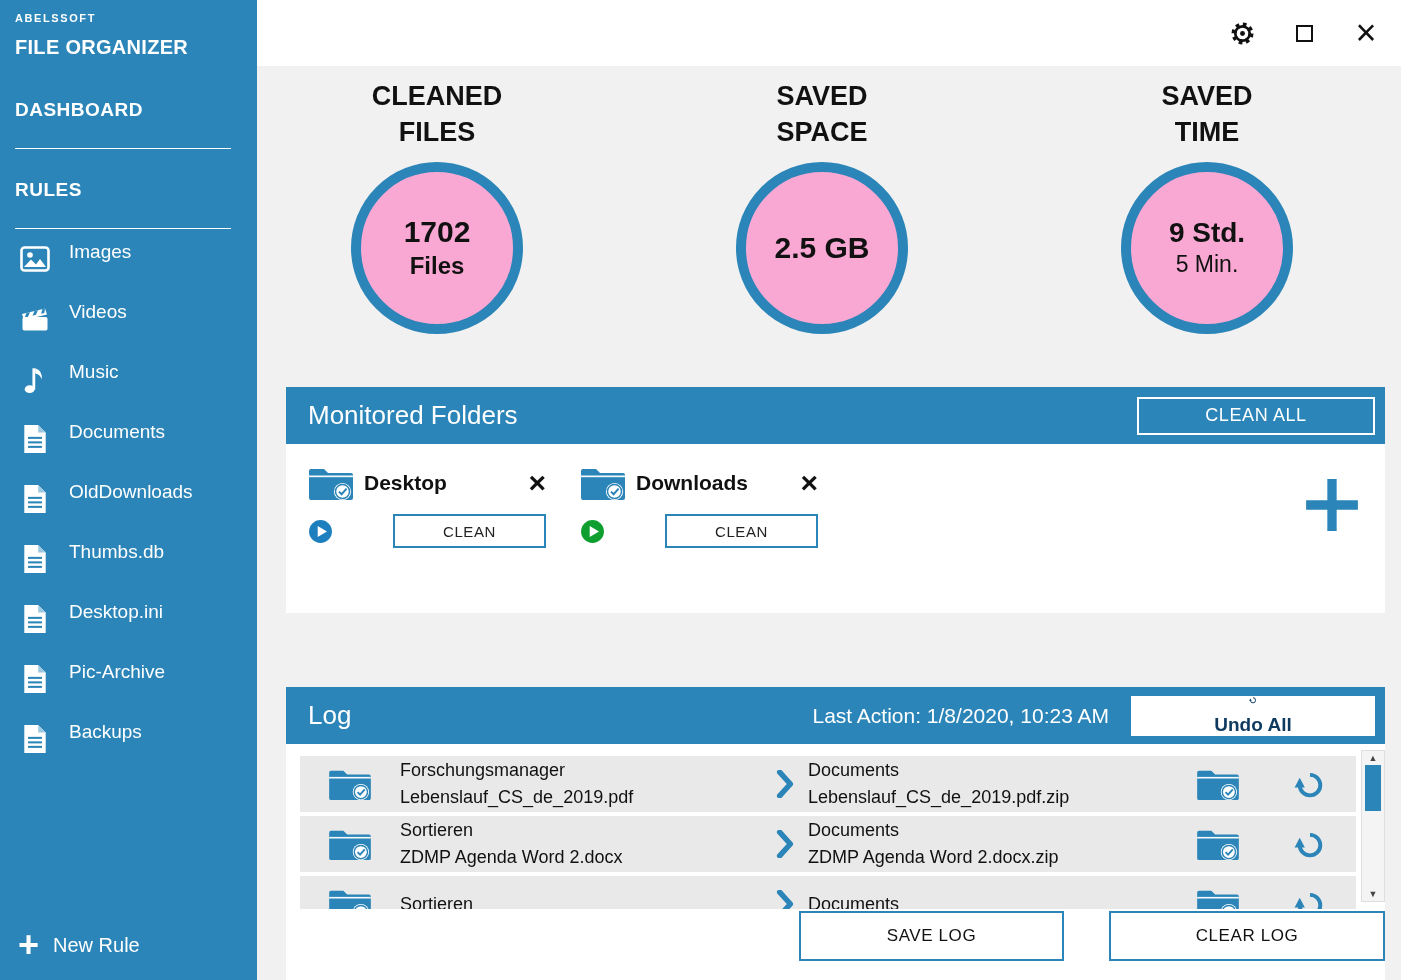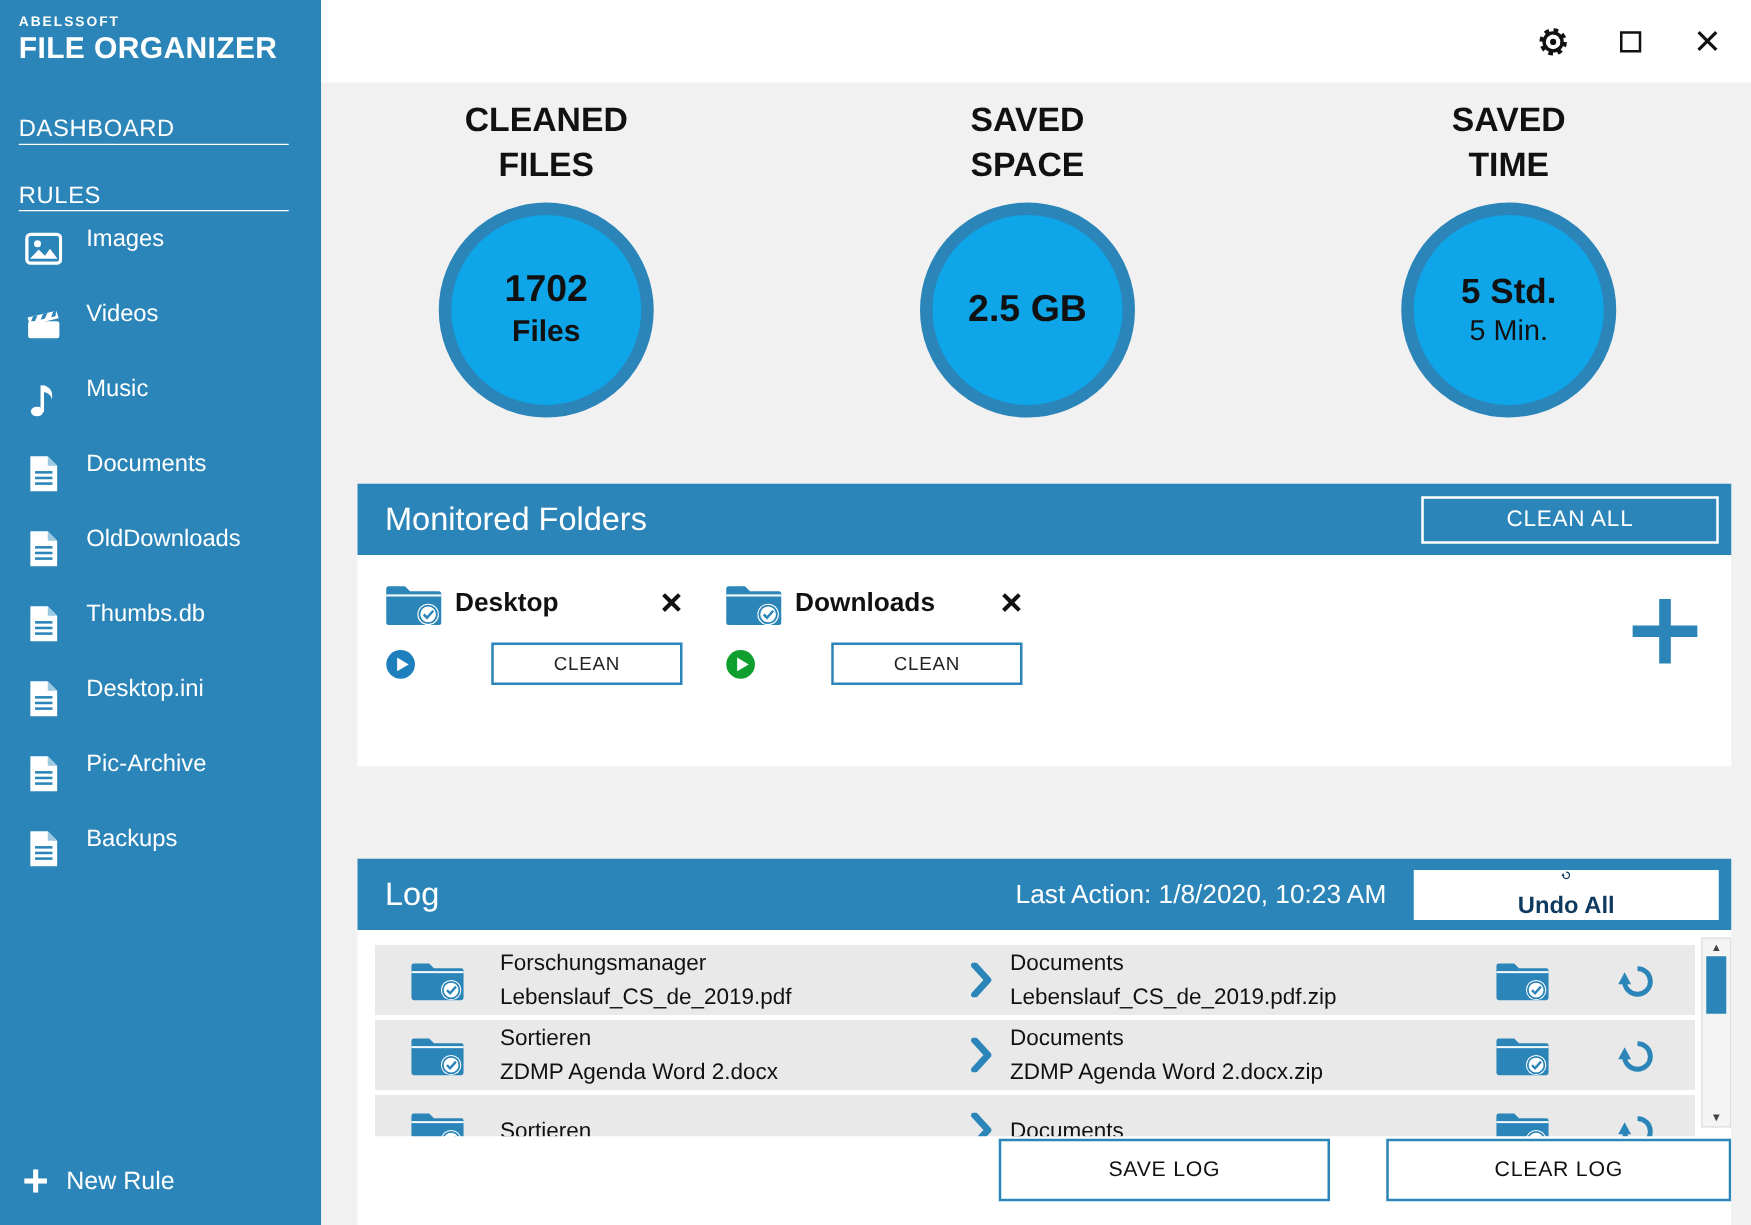--- a/index.html
+++ b/index.html
@@ -4,22 +4,22 @@
 <style>
   * { margin:0; padding:0; box-sizing:border-box; }
   html,body { background:#dcdcdc; }
   body { font-family:"Liberation Sans", sans-serif; }
   .app { position:relative; width:1401px; height:980px; background:#fff; overflow:hidden; }
 
   
   .sidebar { position:absolute; left:0; top:0; width:257px; height:980px; background:#2b85b8; color:#fff; }
   .logo { padding:12px 0 0 15px; }
   .logo-small { font-size:11px; font-weight:bold; letter-spacing:1.6px; }
-  .logo-large { font-size:24px; font-weight:bold; letter-spacing:.3px; margin-top:1px; }
-  .nav-head { margin:0 26px 0 15px; border-bottom:1px solid #fff; font-size:19px; letter-spacing:.5px; cursor:pointer; }
+  .logo-large { font-size:20px; font-weight:bold; letter-spacing:.3px; margin-top:12px; }
+  .nav-head { margin:0 26px 0 15px; padding-bottom:27px; border-bottom:1px solid #fff; font-size:19px; letter-spacing:.5px; cursor:pointer;font-weight:bold; }
   .nav-head.dashboard { margin-top:40px; }
   .nav-head.rules { margin-top:30px; }
   .rule-list { list-style:none; margin-top:12px; }
   .rule-list li { display:flex; height:60px; padding-left:17px; cursor:pointer; }
   .rule-icon { width:36px; height:36px; display:flex; align-items:center; justify-content:center; margin-right:16px; color:#fff; }
   .rule-icon svg { width:30px; height:30px; }
   .rule-icon.doc svg { width:24px; height:30px; }
   .rule-label { font-size:19px; }
   .new-rule { position:absolute; bottom:20px; left:18px; display:flex; align-items:center; cursor:pointer; }
   .new-rule .plus-glyph { font-size:36px; font-weight:bold; line-height:.8; margin-right:14px; }
@@ -30,21 +30,21 @@
   .topbar { height:66px; background:#fff; display:flex; justify-content:flex-end; align-items:center; padding-right:16px; gap:24px; }
   .win-btn { width:38px; height:38px; display:flex; align-items:center; justify-content:center; cursor:pointer; color:#111; }
   .win-btn svg { width:27px; height:27px; }
   .max-box { width:17px; height:17px; border:2px solid #111; }
   .close-glyph { font-size:36px; line-height:.8; color:#111; }
 
   
   .stats { display:flex; justify-content:space-between; padding:0 104px 0 90px; }
   .stat { width:180px; display:flex; flex-direction:column; align-items:center; }
   .stat-title { height:96px; display:flex; flex-direction:column; justify-content:center; text-align:center; font-size:27px; font-weight:bold; color:#111; line-height:1.35; }
-  .stat-circle { width:172px; height:172px; border-radius:50%; border:10px solid #2b85b8; background:#0ea5e9; display:flex; flex-direction:column; align-items:center; justify-content:center; }
+  .stat-circle { width:172px; height:172px; border-radius:50%; border:10px solid #2b85b8; background:#f9a8d4; display:flex; flex-direction:column; align-items:center; justify-content:center; }
   .v1 { font-size:30px; font-weight:bold; color:#111; line-height:1.2; }
   .v2 { font-size:24px; font-weight:bold; color:#111; line-height:1.3; }
   .stat.time .v1 { font-size:28px; }
   .stat.time .v2 { font-weight:normal; font-size:23px; }
 
   
   .panel { margin:0 16px 0 1px;padding-left:28px; }
   .panel-header { height:57px; background:#2b85b8; color:#fff; display:flex; align-items:center; padding:0 10px 0 22px; }
   .panel-header .ph-title { font-size:26px; font-weight:normal; }
   .monitored { margin-top:53px; }
@@ -277,21 +277,21 @@
         <div class="stat-circle">
           <div class="v1">2.5 GB</div>
         </div>
       </div>
       <div class="stat time">
         <div class="stat-title">
           <div>SAVED</div>
           <div>TIME</div>
         </div>
         <div class="stat-circle">
-          <div class="v1">5 Std.</div>
+          <div class="v1">9 Std.</div>
           <div class="v2">5 Min.</div>
         </div>
       </div>
     </div>
 
     <section class="panel monitored">
       <div class="panel-header">
         <span class="ph-title">Monitored Folders</span>
         <button class="btn-clean-all">CLEAN ALL</button>
       </div>

